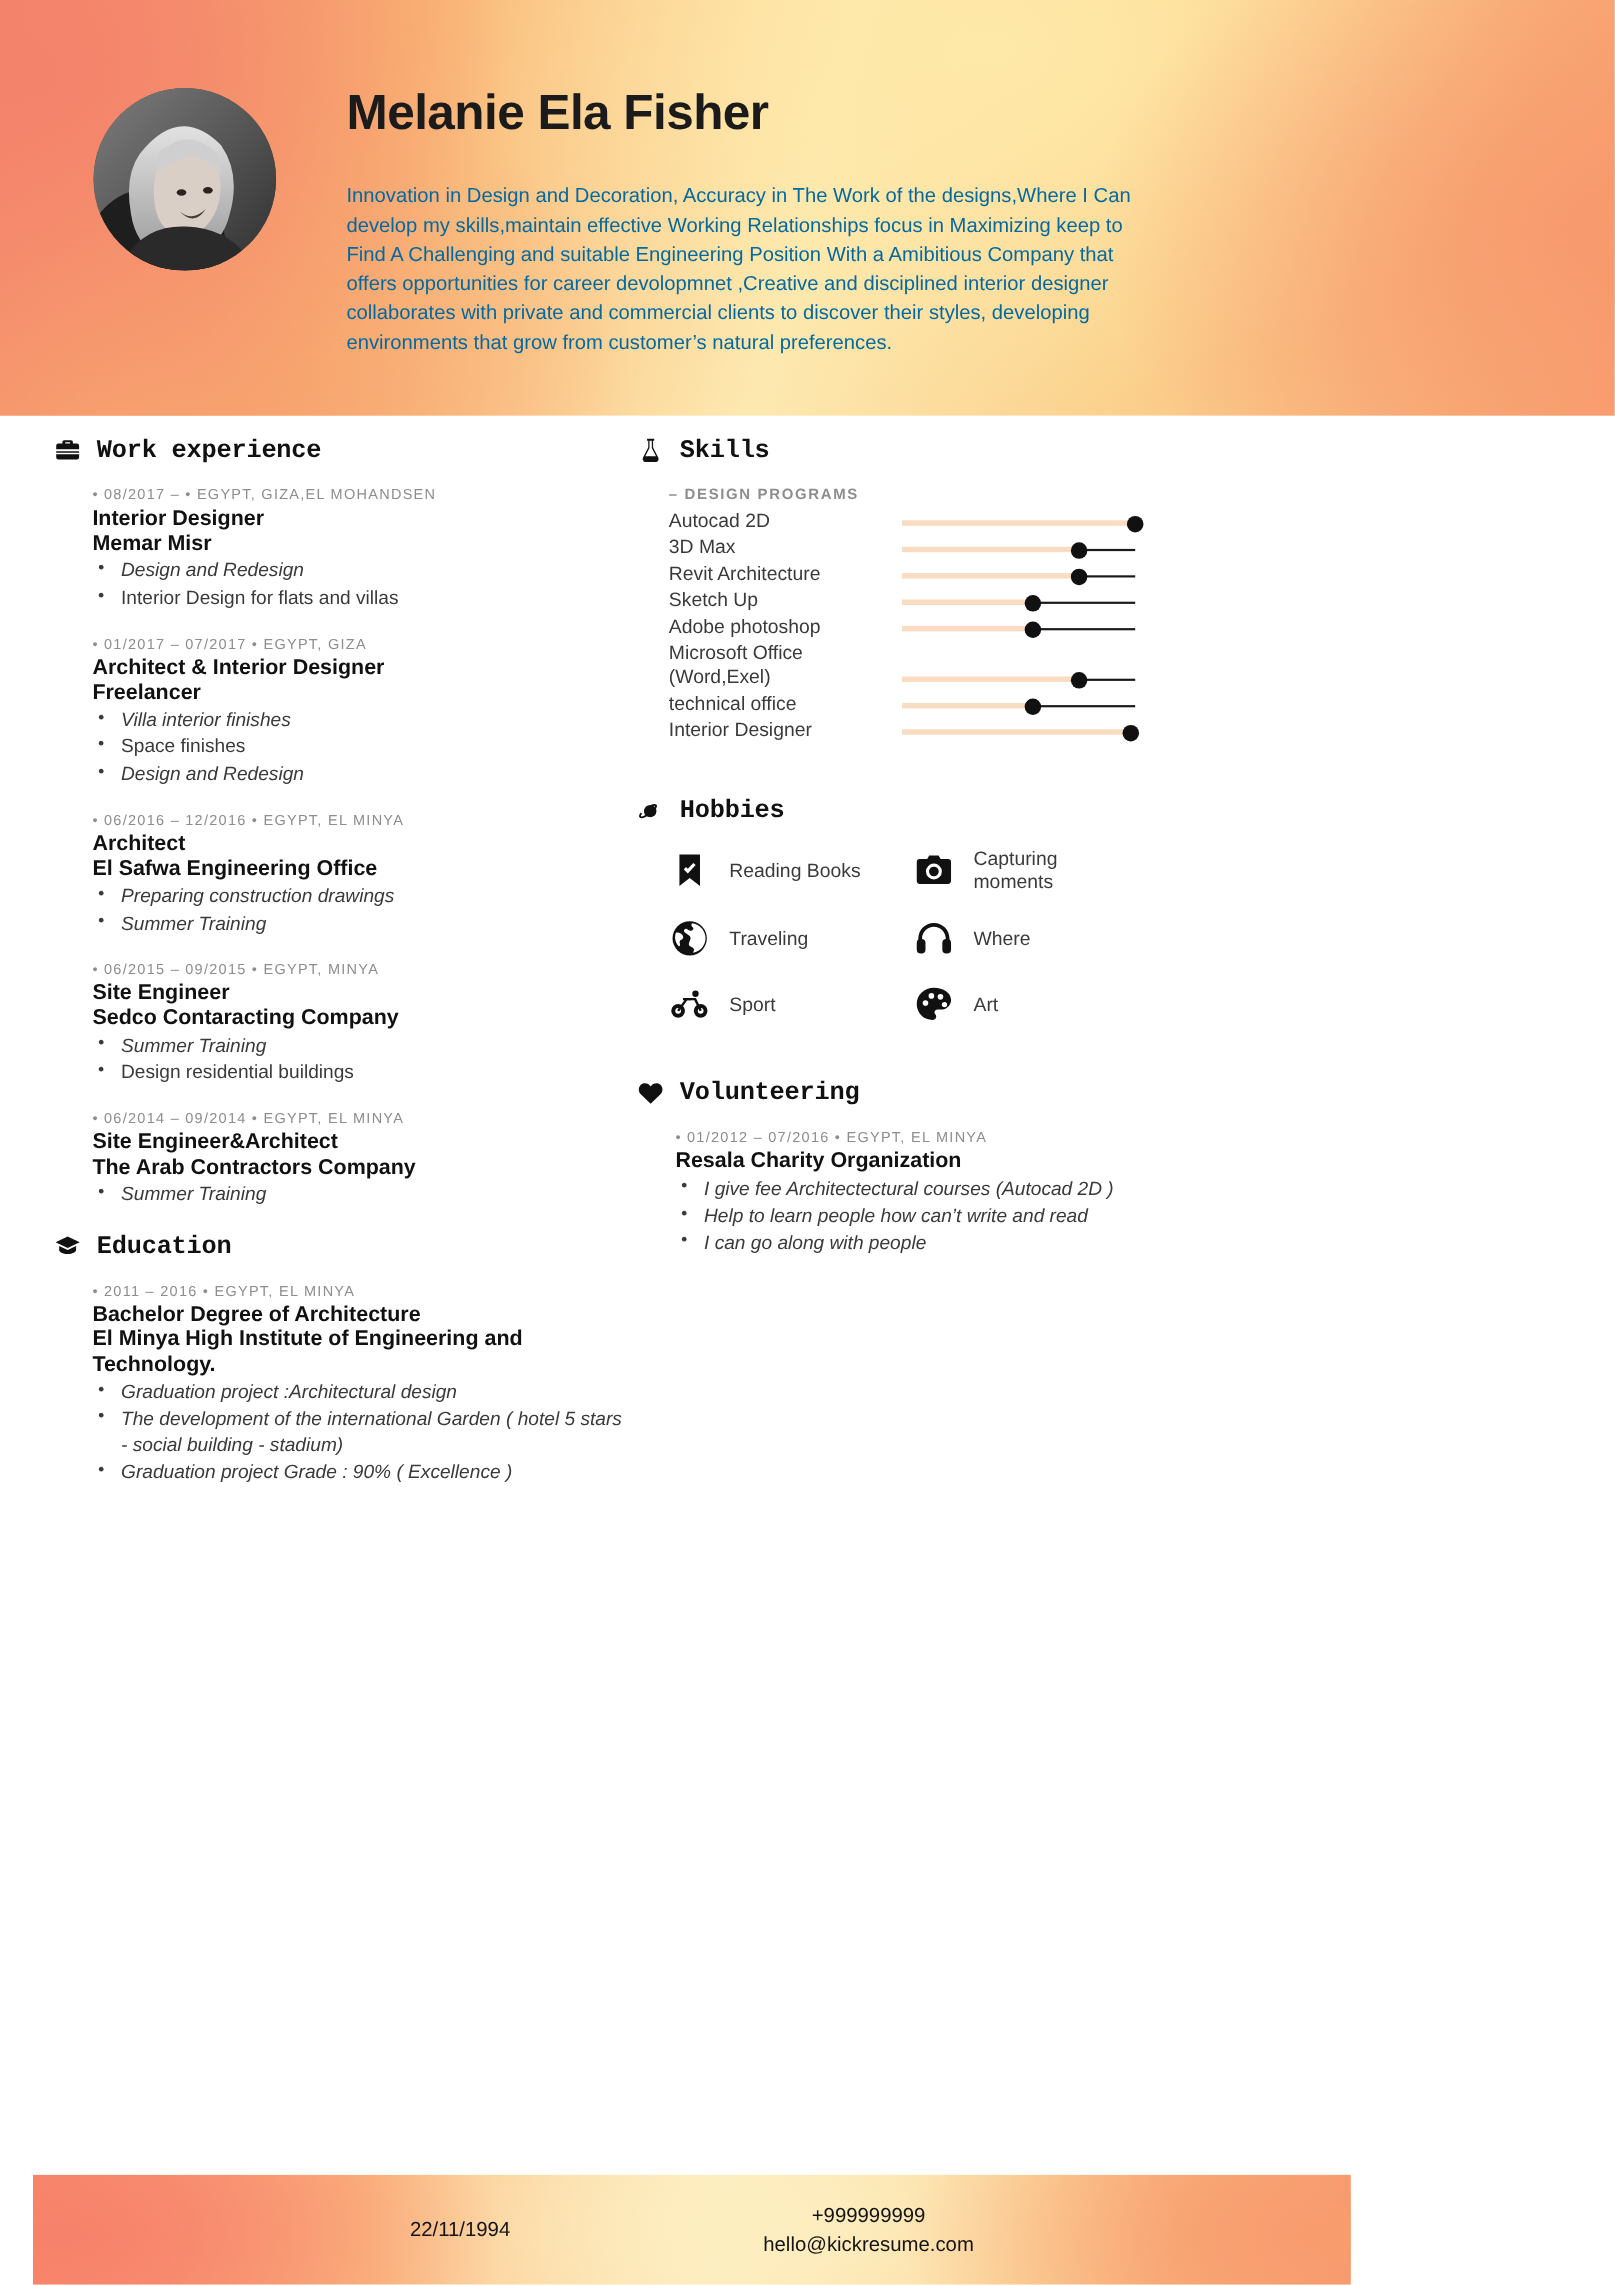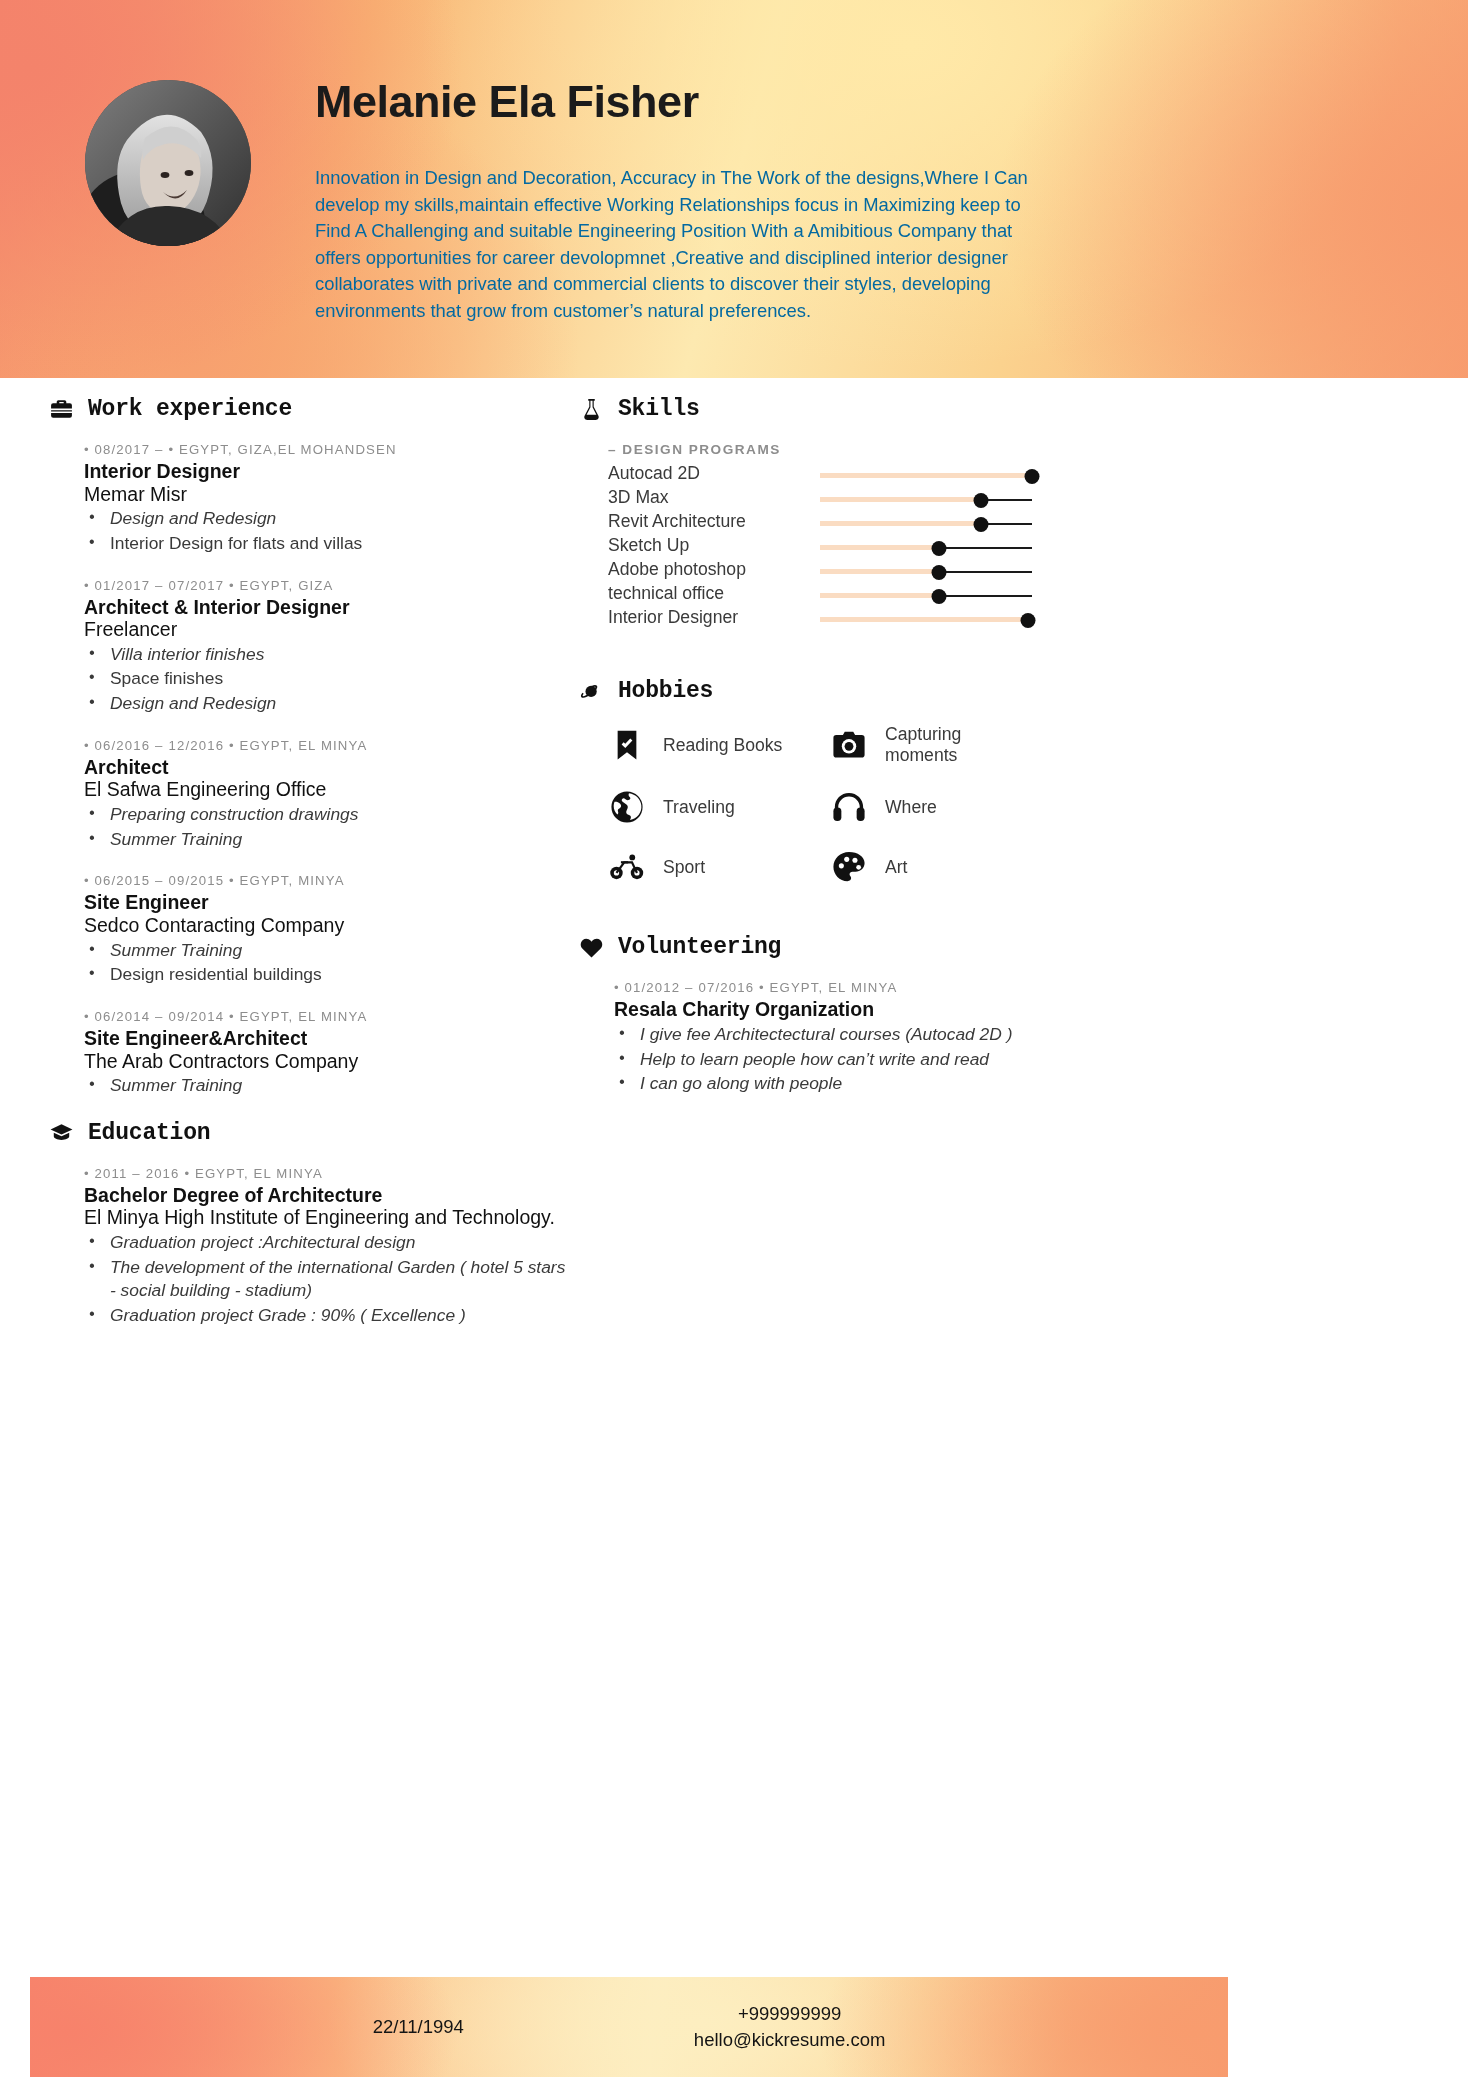--- a/index.html
+++ b/index.html
@@ -107,21 +107,21 @@
     white-space:nowrap;
   }
   .entry-title {
     font-size:19.5px;
     font-weight:bold;
     color:#111;
     line-height:1.16;
   }
   .entry-org {
     font-size:19.5px;
-    font-weight:normal;
+    font-weight:bold;
     color:#111;
     line-height:1.16;
   }
   ul.blist { list-style:none; margin-top:2px; }
   ul.blist li {
     position:relative;
     padding-left:26px;
     font-size:17.4px;
     color:#3a3a3a;
     line-height:1.36;
@@ -420,20 +420,28 @@
             </div>
           </div>
           <div class="skill-row">
             <div class="skill-name">Adobe photoshop</div>
             <div class="skill-bar">
               <div class="track-fill" style="width: 56%; background: rgb(250, 220, 194);"></div>
               <div class="track-rest" style="width: 44%;"></div>
               <div class="knob" style="left: 56%; background: rgb(17, 17, 17);"></div>
             </div>
           </div>
+          <div class="skill-row" style="min-height: 44px;">
+            <div class="skill-name">Microsoft Office<br>(Word,Exel)</div>
+            <div class="skill-bar" style="margin-top: 24px;">
+              <div class="track-fill" style="width: 76%; background: rgb(250, 220, 194);"></div>
+              <div class="track-rest" style="width: 24%;"></div>
+              <div class="knob" style="left: 76%; background: rgb(17, 17, 17);"></div>
+            </div>
+          </div>
           <div class="skill-row">
             <div class="skill-name">technical office</div>
             <div class="skill-bar">
               <div class="track-fill" style="width: 56%; background: rgb(250, 220, 194);"></div>
               <div class="track-rest" style="width: 44%;"></div>
               <div class="knob" style="left: 56%; background: rgb(17, 17, 17);"></div>
             </div>
           </div>
           <div class="skill-row">
             <div class="skill-name">Interior Designer</div>

